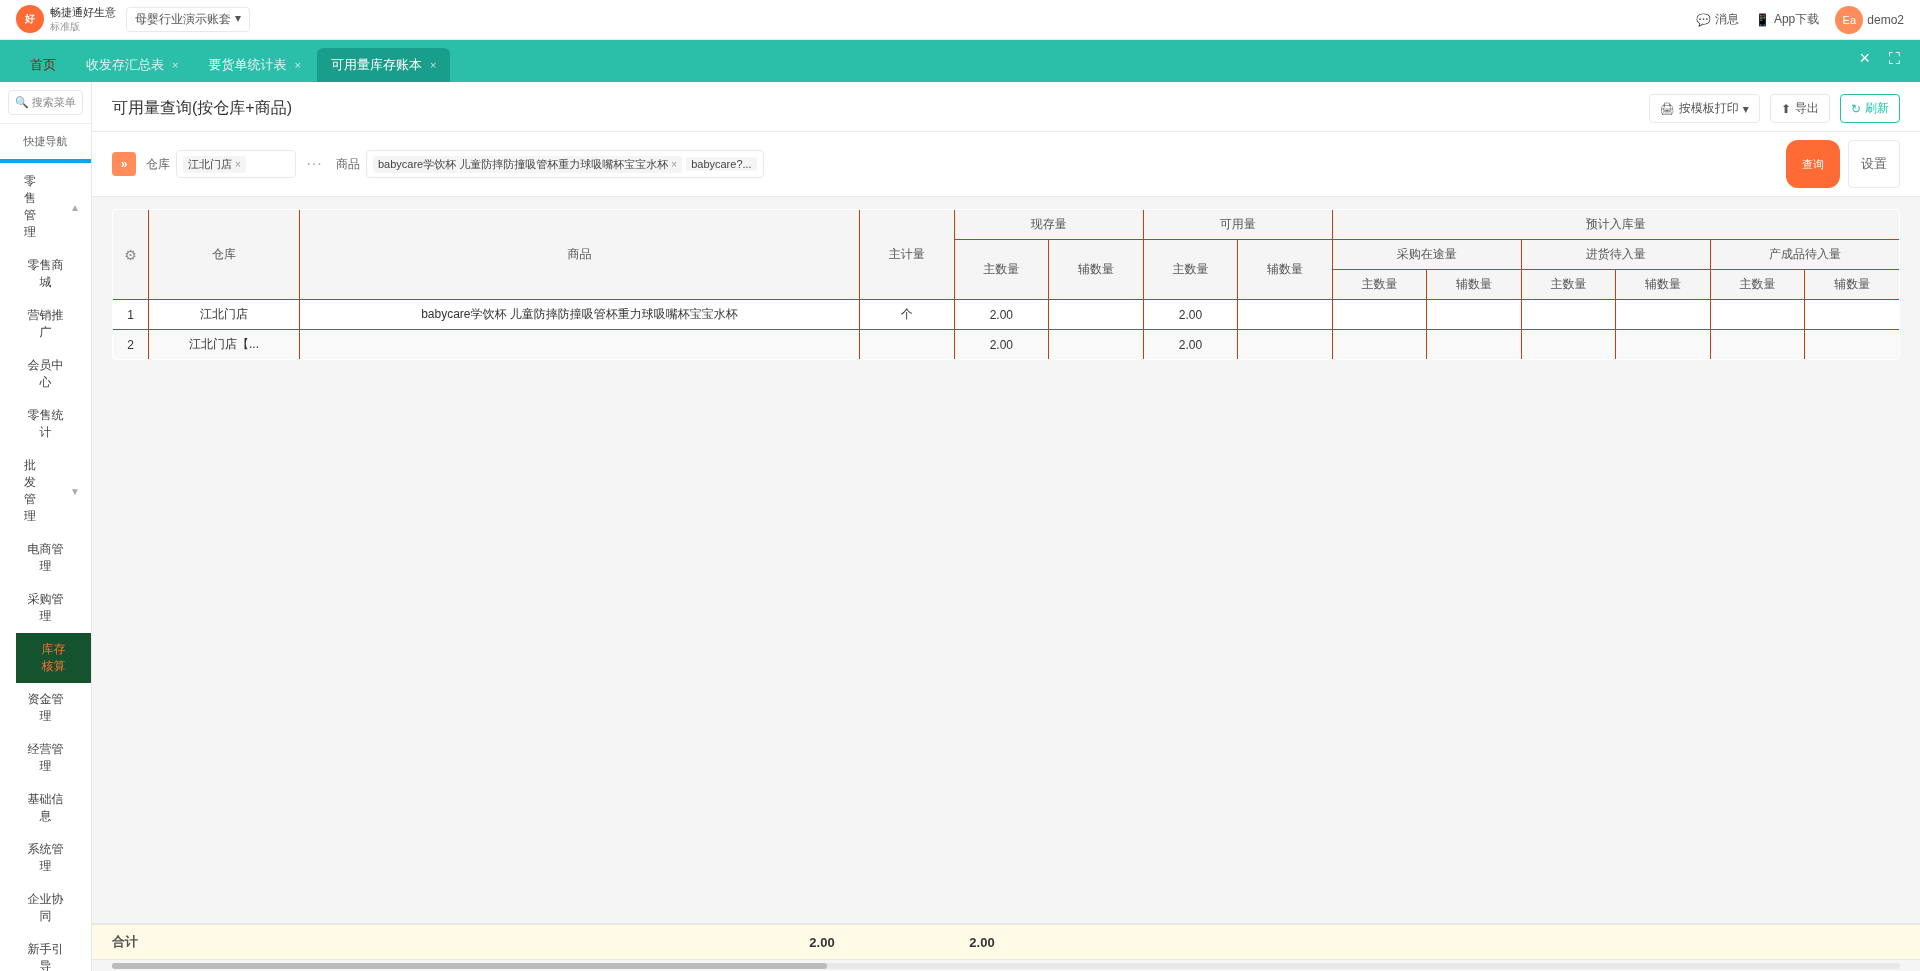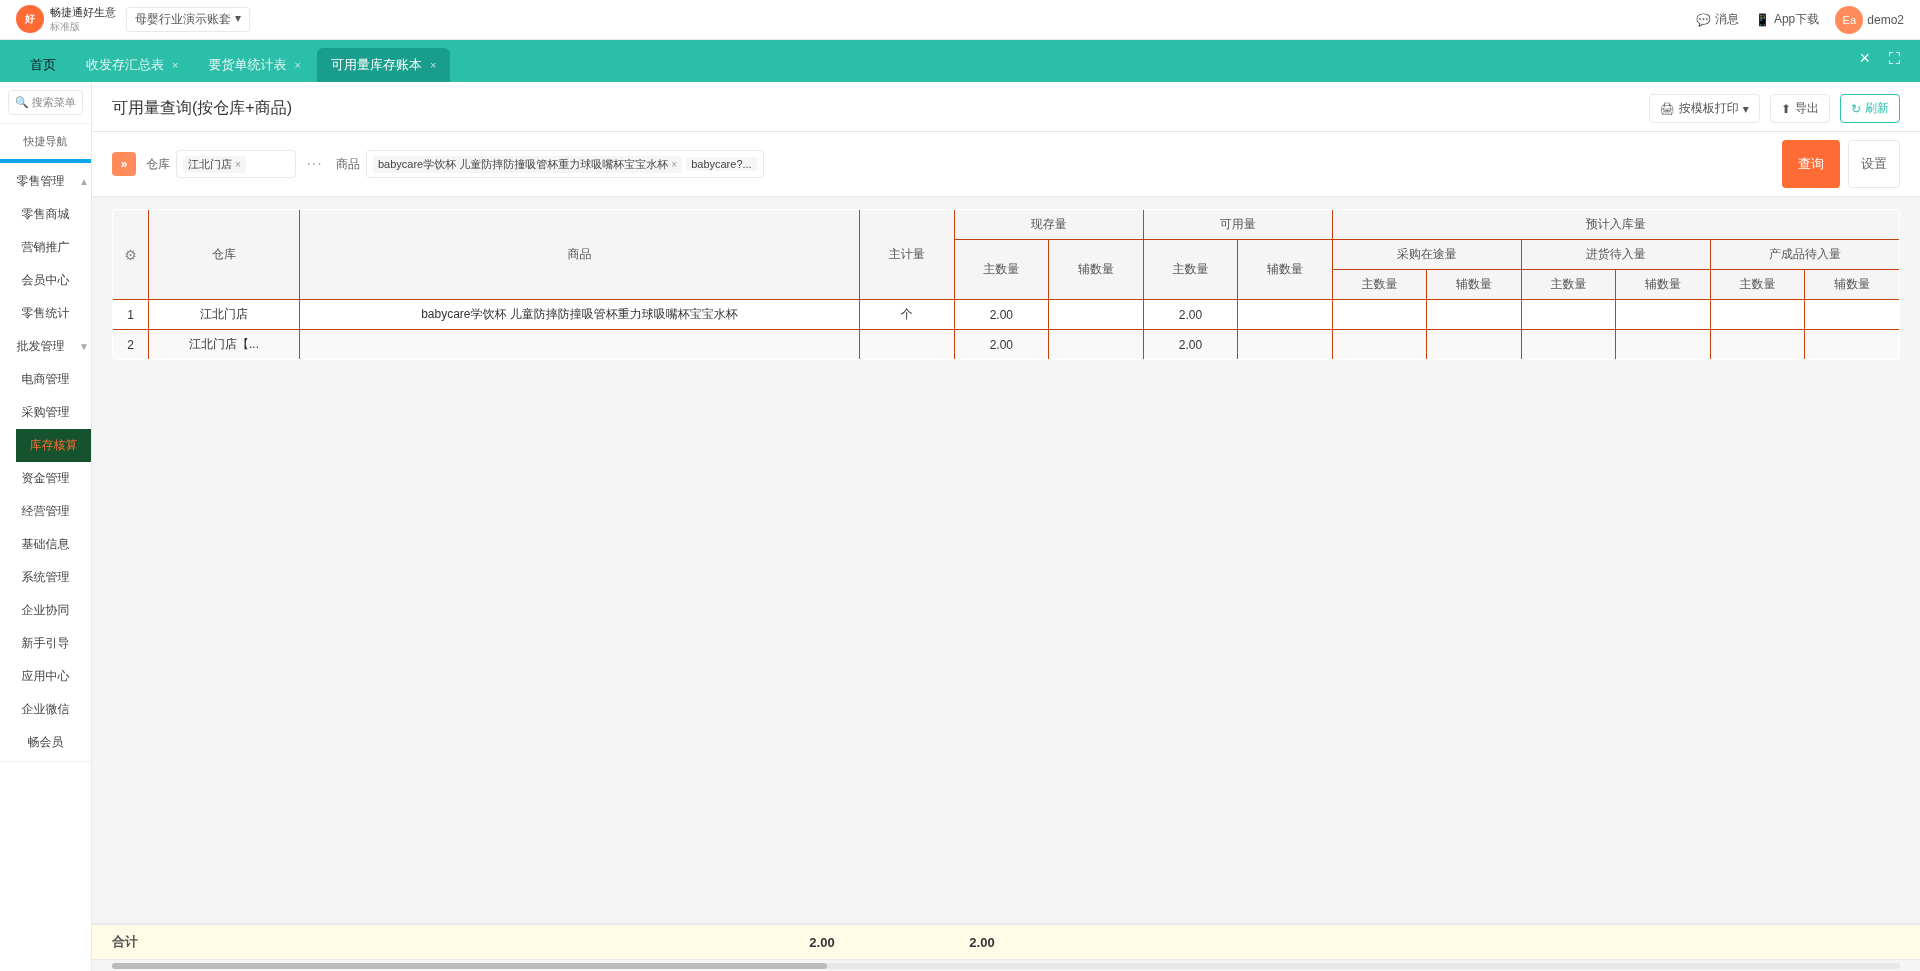--- a/index.html
+++ b/index.html
@@ -50,21 +50,21 @@
       color: rgba(255,255,255,0.85);
       background: transparent;
       margin-right: 2px;
     }
     .nav-tab.active {
       background: #1a9e8c;
       color: white;
       font-weight: 500;
     }
     .nav-tab.home {
-      color: #0f172a;
+      color: #7f1d1d;
     }
     .nav-tab .close-x { font-size: 11px; color: rgba(255,255,255,0.7); margin-left: 2px; }
     .nav-close-btn {
       position: absolute; right: 50px; top: 8px;
       color: white; cursor: pointer; font-size: 18px;
     }
     .nav-expand-btn {
       position: absolute; right: 20px; top: 10px;
       color: white; cursor: pointer; font-size: 16px;
     }
@@ -99,23 +99,23 @@
       border-bottom: 4px solid #0ea5e9;
     }
     .sidebar-nav-item {
       padding: 6px 8px; font-size: 11px; color: #666; cursor: pointer; text-align: center;
     }
     .sidebar-section {
       padding: 2px 0;
       border-bottom: 1px solid #f0f0f0;
     }
     .sidebar-item {
-      padding: 8px 2px;
+      padding: 8px 24px;
       display: flex; align-items: center; justify-content: flex-start;
-      cursor: pointer; color: #444; font-size: 12px;
+      cursor: pointer; color: #444; font-size: 12px; gap: 34px;
     }
     .sidebar-item.active { background: #14532d; color: #ff6b35; font-weight: 500; margin-left: 16px; }
     .sidebar-item-label { text-align: center; width: 100%; }
     .sidebar-arrow { font-size: 10px; color: #aaa; }
 
     
     .content-area {
       flex: 1;
       display: flex;
       flex-direction: column;
@@ -169,21 +169,21 @@
       cursor: pointer; min-height: 28px;
     }
     .filter-tag {
       display: flex; align-items: center; gap: 3px;
       background: #f5f5f5; border-radius: 3px;
       padding: 1px 5px; font-size: 11px; color: #444;
     }
     .filter-tag-close { cursor: pointer; color: #999; font-size: 10px; }
     .filter-dots { color: #aaa; font-size: 16px; cursor: pointer; padding: 0 4px; }
     .filter-actions { margin-left: auto; display: flex; gap: 8px; }
-    .query-btn { background: #ff6b35; color: white; border: none; border-radius: 4px; padding: 5px 16px; cursor: pointer; font-size: 13px; }
+    .query-btn { background: #ff6b35; color: white; border: none; border-radius: 12px; padding: 5px 16px; cursor: pointer; font-size: 11px; }
     .set-btn { background: #fff; color: #666; border: 1px solid #e8e8e8; border-radius: 4px; padding: 14px 12px; cursor: pointer; font-size: 13px; }
 
     
     .table-container {
       flex: 1;
       overflow: auto;
       padding: 12px 20px;
       background: #f5f5f5;
     }
     .data-table {

